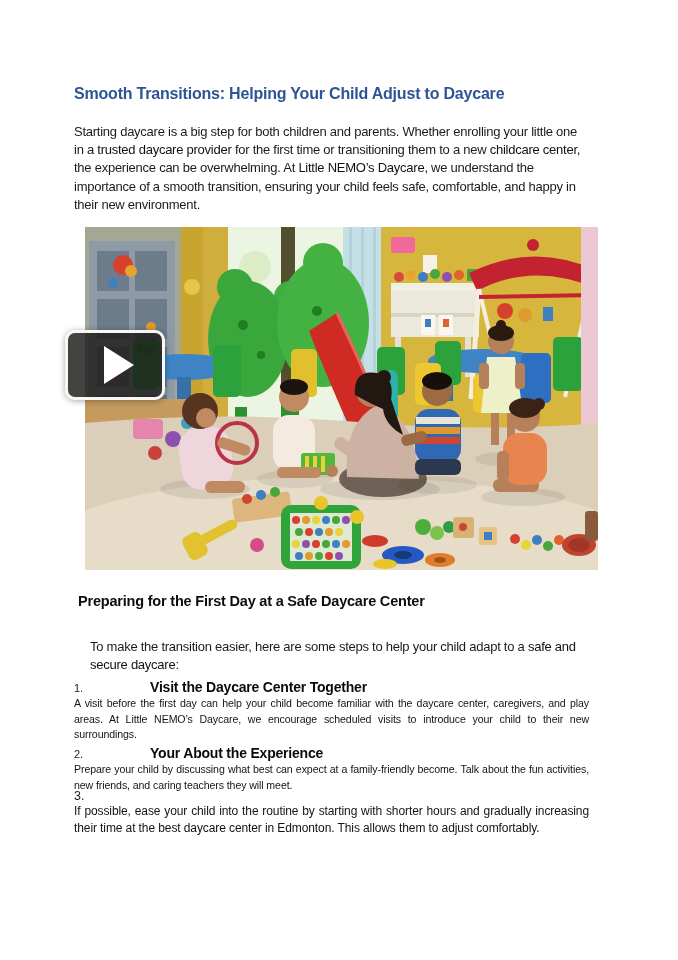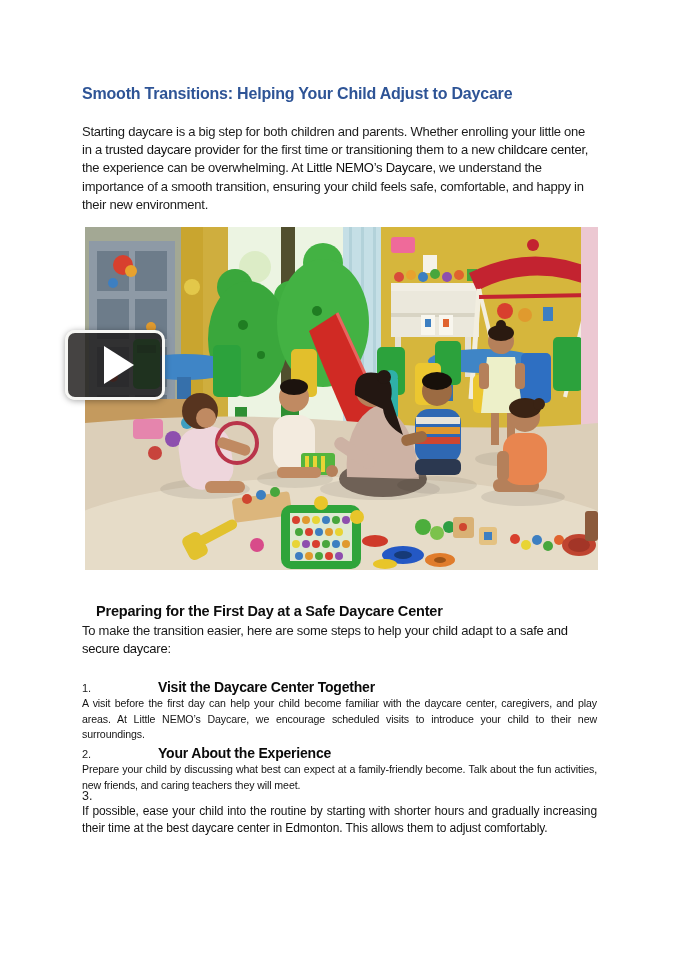--- a/index.html
+++ b/index.html
@@ -1,20 +1,20 @@
 <!DOCTYPE html>
 <html><head>
 <meta charset="utf-8">
 <style>
   html,body{margin:0;padding:0;background:#ffffff;}
   .page{
     position:relative;width:678px;height:960px;background:#ffffff;
     font-family:"Liberation Sans",sans-serif;color:#1f1f1f;overflow:hidden;
   }
-  .abs{position:absolute;left:82px;width:515px;}
+  .abs{position:absolute;left:74px;width:515px;}
   .article-title{
     top:84px;font-size:16px;line-height:20px;font-weight:700;
     color:#2E5496;letter-spacing:-0.2px;margin:0;
   }
   .intro{
     top:123px;font-size:13px;line-height:18.2px;letter-spacing:-0.25px;margin:0;color:#1b1b1b;
   }
   .intro b,.step-body b,.section-intro b{font-weight:400;color:#111;}
   .video-figure{
     position:absolute;left:85px;top:227px;width:513px;height:343px;margin:0;
@@ -25,24 +25,24 @@
     background:rgba(28,26,24,0.82);border:3px solid #f7f7f4;border-radius:10px;
     display:flex;align-items:center;justify-content:center;
     box-shadow:0 1px 6px rgba(0,0,0,0.35);cursor:pointer;
   }
   .play-triangle{
     width:0;height:0;border-left:30px solid #ffffff;
     border-top:19px solid transparent;border-bottom:19px solid transparent;margin-left:8px;
   }
   .section-heading{
     top:588px;font-size:14.5px;line-height:19px;font-weight:700;color:#0d0d0d;
-    letter-spacing:-0.2px;margin:14px;
+    letter-spacing:-0.2px;margin:4px;
   }
   .section-intro{
-    top:622px;font-size:13px;line-height:18.2px;letter-spacing:-0.25px;margin:0;color:#1b1b1b;
+    top:622px;font-size:13px;line-height:18.2px;letter-spacing:-0.25px;margin:16px;color:#1b1b1b;
   }
   .step{margin:0;}
   .step-1{top:672px;} .step-2{top:738px;} .step-3{top:789px;}
   .step-head{display:flex;align-items:baseline;}
   .step-num{font-size:11px;color:#222;flex:0 0 auto;}
   .num-wide{width:76px;}
   .num-narrow{width:23px;font-size:12.5px;}
   .step-title{
     font-size:14px;font-weight:700;color:#0a0a0a;letter-spacing:-0.2px;line-height:18px;margin-top:6px;
   }

